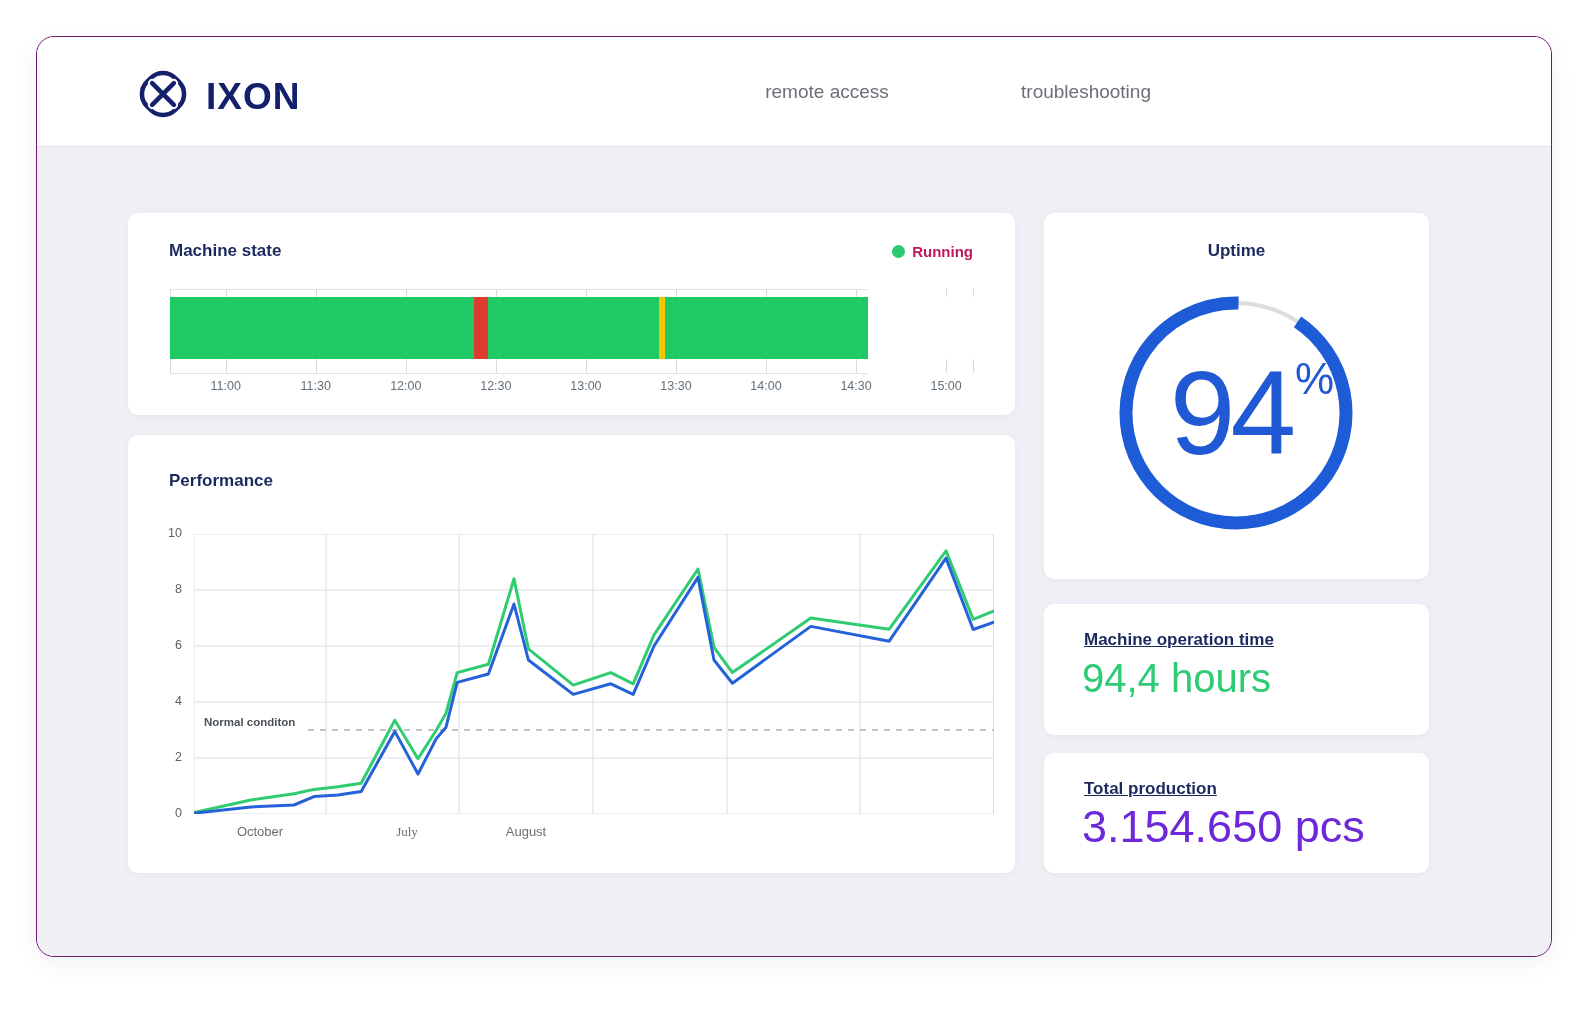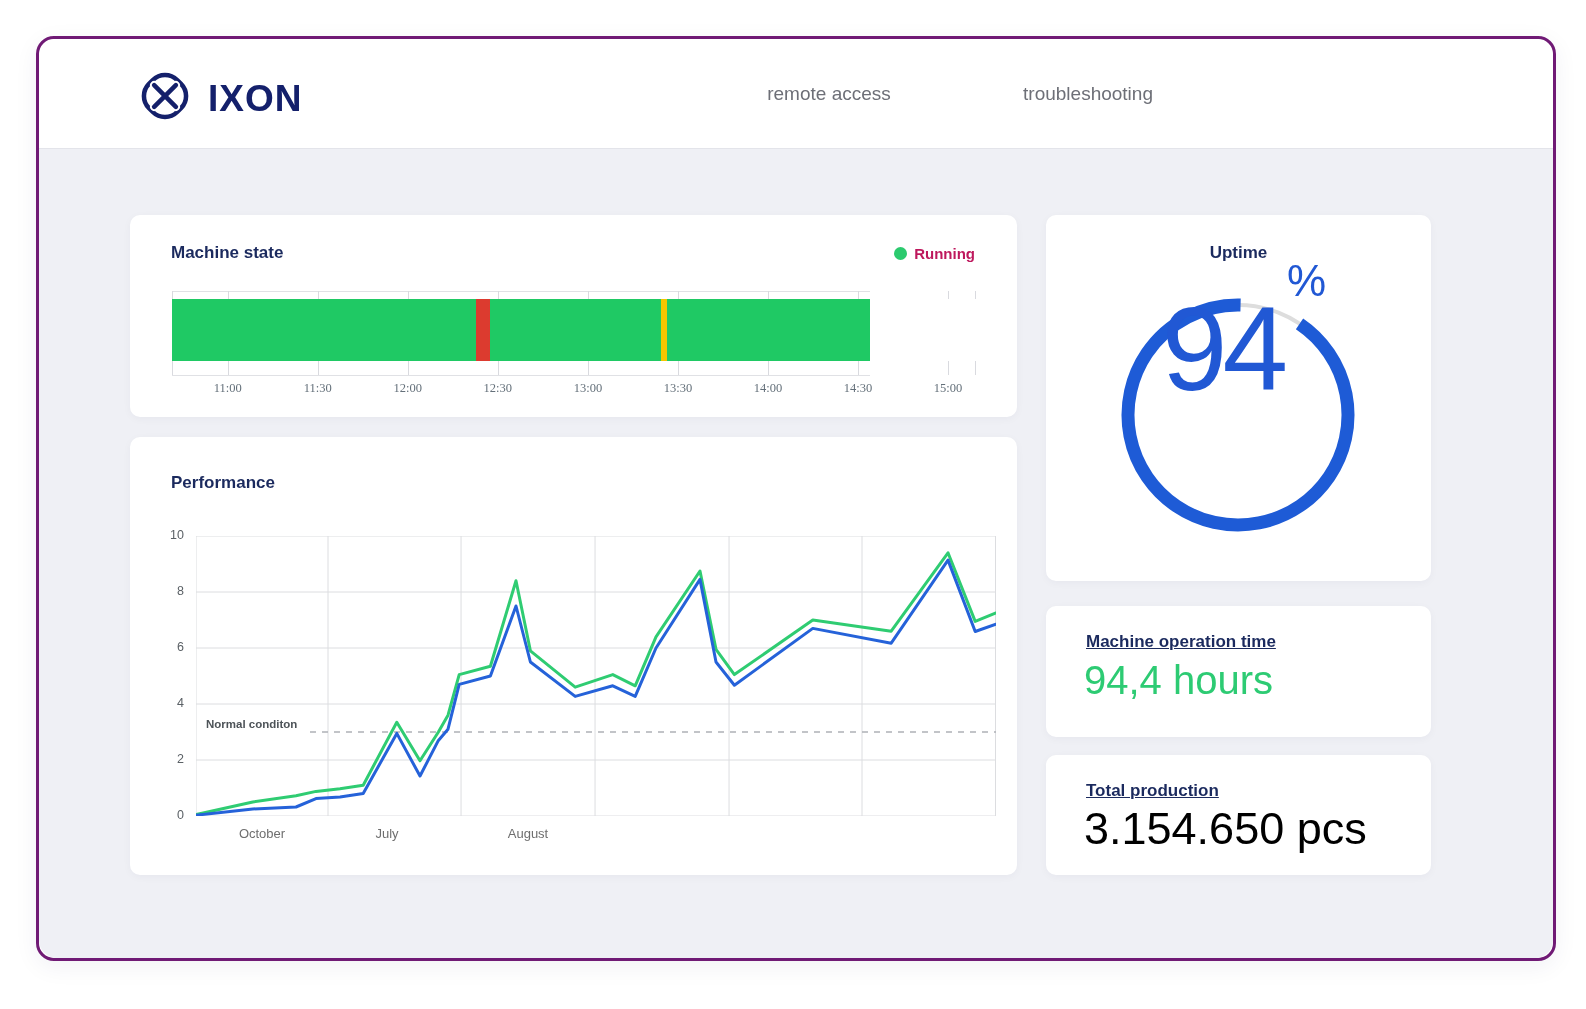--- a/index.html
+++ b/index.html
@@ -1,18 +1,18 @@
 <!DOCTYPE html>
 <html><head>
 <meta charset="utf-8">
 <style>
   html,body{margin:0;padding:0;background:#ffffff;font-family:"Liberation Sans","DejaVu Sans",sans-serif;}
   .stage{position:relative;width:1586px;height:1009px;background:#fff;overflow:hidden;}
   .app{position:absolute;left:36px;top:36px;width:1514px;height:919px;background:#fff;
-       border:3px solid #701a75;border-radius:18px;box-shadow:0 6px 24px rgba(20,30,80,.06);}
+       border:1px solid #701a75;border-radius:18px;box-shadow:0 6px 24px rgba(20,30,80,.06);}
   
   .hdr{position:absolute;left:0;top:0;width:100%;height:110px;background:#fff;border-radius:18px 18px 0 0;}
   .hdr-line{position:absolute;left:0;top:109px;width:100%;height:1px;background:#e3e4ea;}
   .logo{position:absolute;left:97px;top:28px;display:flex;align-items:center;gap:14px;}
   .logo-text{font-size:37px;font-weight:700;color:#14206b;letter-spacing:1px;line-height:1;}
   .nav-item{position:absolute;top:0;height:110px;display:flex;align-items:center;justify-content:center;
             font-size:19px;color:#6d6f77;cursor:pointer;}
   .nav-remote{left:690px;width:200px;}
   .nav-trouble{left:949px;width:200px;}
   .nav-active{left:1097px;top:42px;width:312px;height:68px;background:#eef2fb;color:#14245c;font-weight:600;}
@@ -20,45 +20,45 @@
   
   .bodyarea{position:absolute;left:0;top:110px;width:100%;height:809px;background:#eff0f5;border-radius:0 0 18px 18px;}
   .card{position:absolute;background:#fff;border-radius:10px;box-shadow:0 2px 8px rgba(20,30,80,.04);}
   .card-title{font-size:17px;font-weight:600;color:#1b2a5e;}
   
   .ms-card{left:91px;top:66px;width:887px;height:202px;}
   .ms-title{position:absolute;left:41px;top:28px;}
   .legend{position:absolute;right:42px;top:30px;display:flex;align-items:center;gap:7px;}
   .legend-dot{width:13px;height:13px;border-radius:50%;background:#2bca6e;}
   .legend-label{font-size:15px;color:#be185d;font-weight:600;}
-  .timeline{position:absolute;left:42px;top:76px;width:698px;height:110px;font-family:Liberation Serif, serif;}
+  .timeline{position:absolute;left:42px;top:76px;width:698px;height:110px;}
   .tl-hair{position:absolute;left:0;width:100%;height:1px;background:#e0e1e5;}
   .tl-bar{position:absolute;left:0;top:8px;width:100%;height:62px;overflow:hidden;}
   .tl-seg{position:absolute;top:0;height:100%;}
   .tl-tick{position:absolute;width:1px;background:#d9dadf;}
   .tl-label{position:absolute;top:90px;width:60px;margin-left:-30px;text-align:center;font-size:12.5px;color:#64707a;}
   
   .pf-card{left:91px;top:288px;width:887px;height:438px;}
   .pf-title{position:absolute;left:41px;top:36px;}
   .pf-chart{position:absolute;left:66px;top:99px;}
   .pf-ylab{position:absolute;left:14px;width:40px;text-align:right;font-size:12.5px;color:#5b6166;}
   .pf-xlab{position:absolute;top:389px;width:90px;margin-left:-45px;text-align:center;font-size:13px;color:#6e6e6e;}
   .pf-normal{position:absolute;left:76px;top:281px;font-size:11.5px;font-weight:700;color:#4d5358;}
   
   .up-card{left:1007px;top:66px;width:385px;height:366px;}
   .up-title{position:absolute;left:0;top:28px;width:100%;text-align:center;}
   .ring-wrap{position:absolute;left:67px;top:75px;width:250px;height:250px;}
-  .ring-text{position:absolute;left:6px;top:0;width:250px;height:250px;display:flex;align-items:flex-start;justify-content:center;}
+  .ring-text{position:absolute;left:16px;top:0;width:250px;height:250px;display:flex;align-items:center;justify-content:center;}
   .ring-num{font-size:118px;font-weight:300;color:#2158d4;letter-spacing:-5px;line-height:1;}
   .ring-pct{font-size:44px;font-weight:300;color:#2158d4;transform:translateY(-34px);margin-left:4px;}
   .ot-card{left:1007px;top:457px;width:385px;height:131px;}
   .tp-card{left:1007px;top:606px;width:385px;height:120px;}
   .small-card-title{position:absolute;left:40px;top:26px;text-decoration:underline;}
   .ot-value{position:absolute;left:38px;top:52px;font-size:40px;font-weight:300;color:#2dcb73;}
-  .tp-value{position:absolute;left:38px;top:48px;font-size:45px;font-weight:300;color:#000000;}
+  .tp-value{position:absolute;left:38px;top:48px;font-size:45px;font-weight:300;color:#6d28d9;}
 </style>
 </head>
 <body>
 
 <div class="stage">
   <div class="app">
 
     <div class="hdr">
       <div class="logo">
         <span>
@@ -150,21 +150,21 @@
             <polyline points="0.0,279.2 56.8,273.0 100.0,271.0 120.0,262.6 144.0,261.0 167.2,257.6 200.8,197.4 224.0,240.0 242.4,204.4 252.0,193.2 263.2,148.4 294.4,140.0 320.0,70.0 334.4,126.0 379.2,160.4 416.8,149.8 439.2,160.4 460.0,112.0 504.0,43.4 520.0,126.0 538.4,149.2 616.8,92.4 695.2,107.2 752.0,24.1 779.2,95.5 800.0,88.2" fill="none" stroke="#2562d9" stroke-width="3" stroke-linejoin="round" stroke-linecap="round"></polyline>
           </svg>
         <div class="pf-normal">Normal conditon</div>
       <div class="pf-ylab" style="top: 371px;">0</div>
           <div class="pf-ylab" style="top: 315px;">2</div>
           <div class="pf-ylab" style="top: 259px;">4</div>
           <div class="pf-ylab" style="top: 203px;">6</div>
           <div class="pf-ylab" style="top: 147px;">8</div>
           <div class="pf-ylab" style="top: 91px;">10</div>
           <div class="pf-xlab" style="left: 132px;">October</div>
-          <div class="pf-xlab" style="left: 257px;">July</div>
+          <div class="pf-xlab" style="left: 279px; font-family: Liberation Serif, serif;">July</div>
           <div class="pf-xlab" style="left: 398px;">August</div>
         </section>
 
       <section class="card up-card">
         <div class="card-title up-title">Uptime</div>
         <div class="ring-wrap">
           <svg width="250" height="250">
             <circle cx="125" cy="125" r="110" fill="none" stroke="#dddddd" stroke-width="4"></circle>
             <circle id="ring-arc" cx="125" cy="125" r="110" fill="none" stroke="#1e5bd6" stroke-width="13" stroke-dasharray="627.7949319423604 63.355451847394164" transform="rotate(-56 125 125)"></circle>
           </svg>

